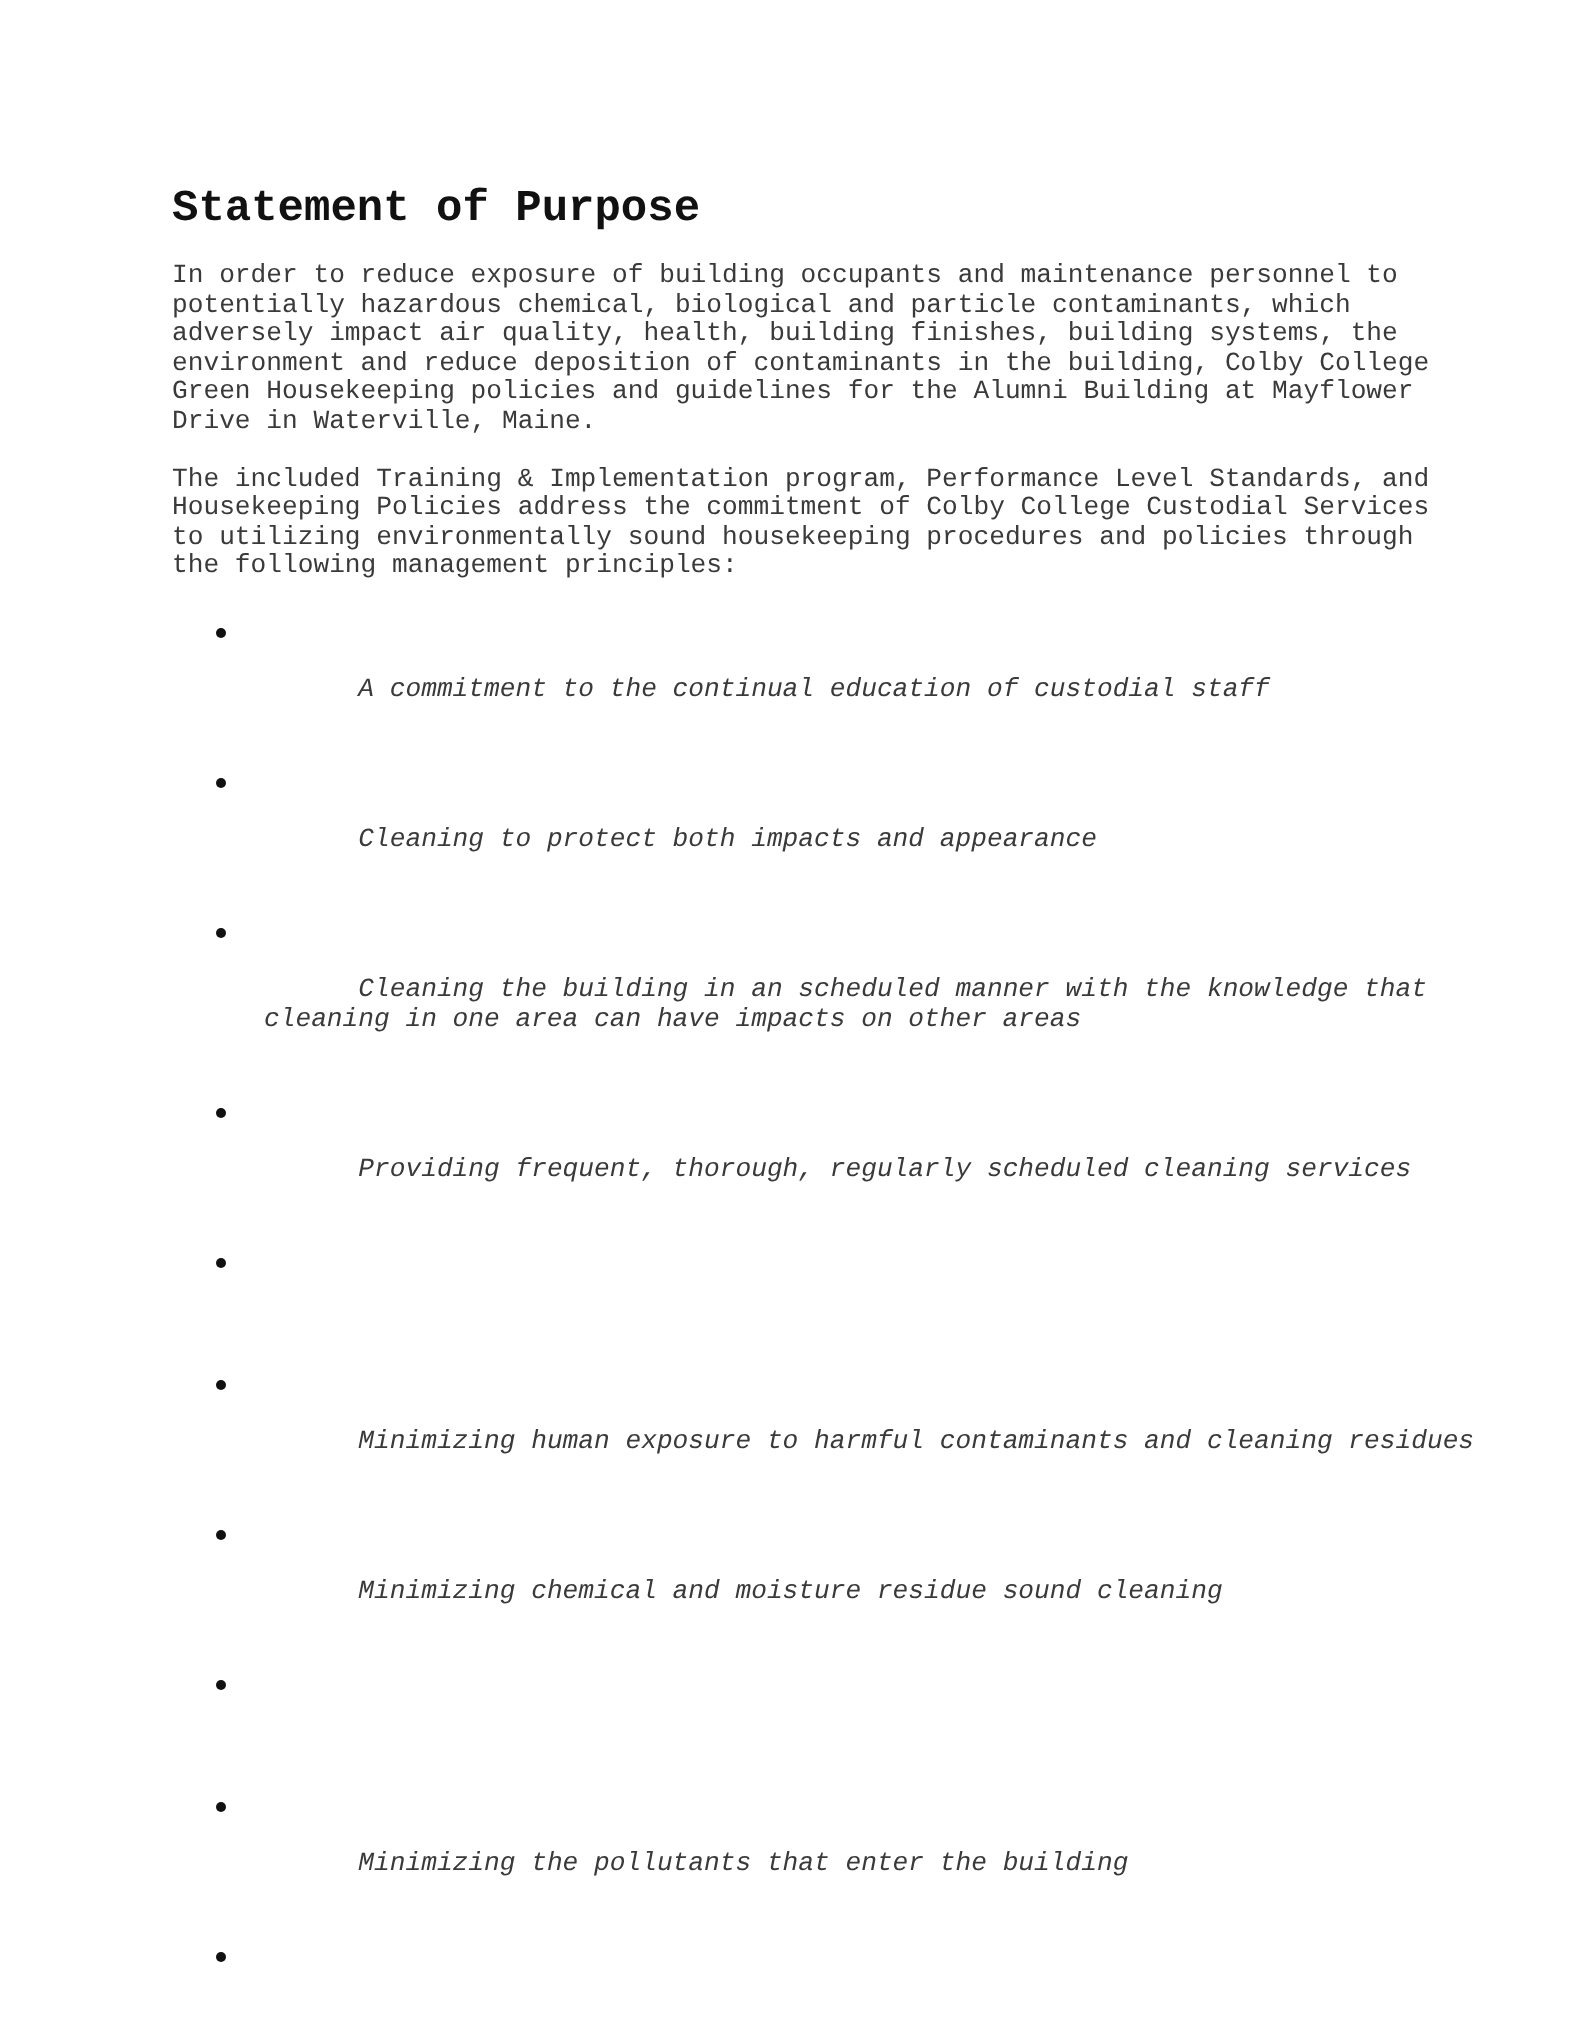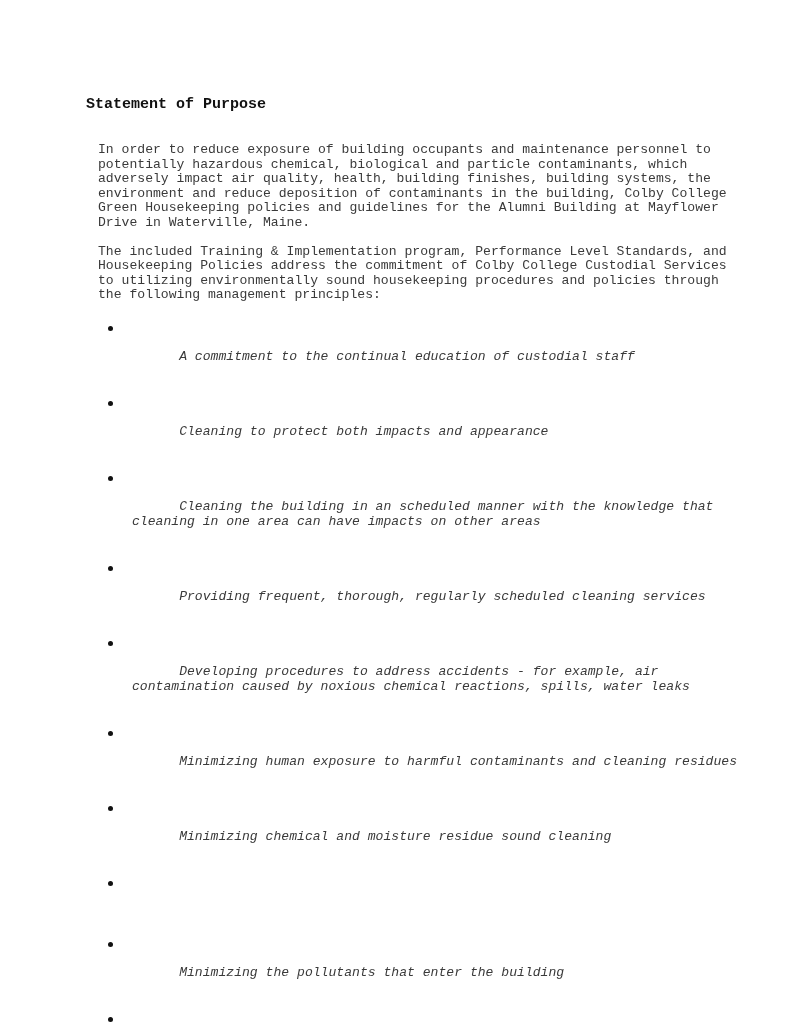--- a/index.html
+++ b/index.html
@@ -17,30 +17,30 @@
       position: absolute;
       left: 86px;
       top: 93px;
       width: 640px;
       font-family: "Liberation Mono", "DejaVu Sans Mono", monospace;
       color: #3a3a3a;
     }
     .title {
       font-family: "Liberation Mono", "DejaVu Sans Mono", monospace;
       font-weight: bold;
-      font-size: 15px;
+      font-size: 22px;
       line-height: 24px;
       color: #111111;
-      margin: 0 0 26px 0;
+      margin: 0 0 14px 0;
       letter-spacing: 0px;
     }
     .para {
       font-size: 13.1px;
       line-height: 14.6px;
-      margin: 0 0 14px 12px;
+      margin: 0 0 14px 0;
       white-space: pre;
     }
     .bullets {
       list-style: none;
       margin: 0;
       padding: 0;
       position: relative;
       top: 4px;
     }
     .bullet {
@@ -92,22 +92,20 @@
       <span class="bullet-dot"></span>
       <span>Cleaning the building in an scheduled manner with the knowledge that
 cleaning in one area can have impacts on other areas</span>
     </li>
     <li class="bullet">
       <span class="bullet-dot"></span>
       <span>Providing frequent, thorough, regularly scheduled cleaning services</span>
     </li>
     <li class="bullet">
       <span class="bullet-dot"></span>
-      <span>Developing procedures to address accidents - for example, air
-contamination caused by noxious chemical reactions, spills, water leaks</span>
     </li>
     <li class="bullet">
       <span class="bullet-dot"></span>
       <span>Minimizing human exposure to harmful contaminants and cleaning residues</span>
     </li>
     <li class="bullet">
       <span class="bullet-dot"></span>
       <span>Minimizing chemical and moisture residue sound cleaning</span>
     </li>
     <li class="bullet">

